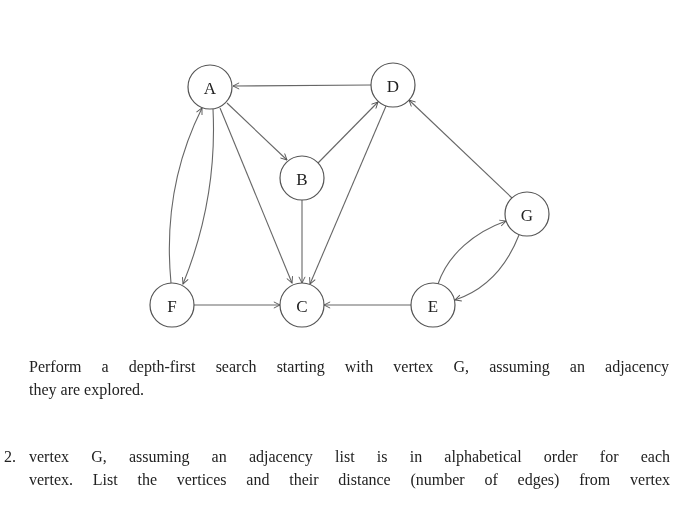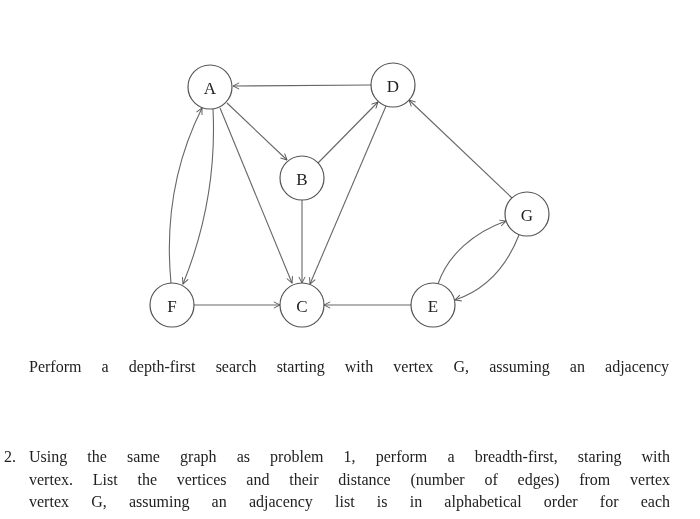--- a/index.html
+++ b/index.html
@@ -72,22 +72,22 @@
       </g>
     <g class="node">
         <circle cx="433" cy="305" r="22"></circle>
         <text x="433" y="306">E</text>
       </g>
   </g>
 </svg>
 
 <div id="p1" class="para">
   <span class="line">Perform a depth-first search starting with vertex G, assuming an adjacency</span>
+  <span class="line last">they are explored.</span>
 </div>
 
 <div id="p2" class="para">
   <span class="num">2.</span>
   <div class="body">
-    <span class="line">Using the same graph as problem 1, perform a breadth-first, staring with</span>
+    <span class="line">vertex G, assuming an adjacency list is in alphabetical order for each</span>
     <span class="line">vertex. List the vertices and their distance (number of edges) from vertex</span>
-    <span class="line">vertex G, assuming an adjacency list is in alphabetical order for each</span>
   </div>
 </div>
 
 </body></html>

